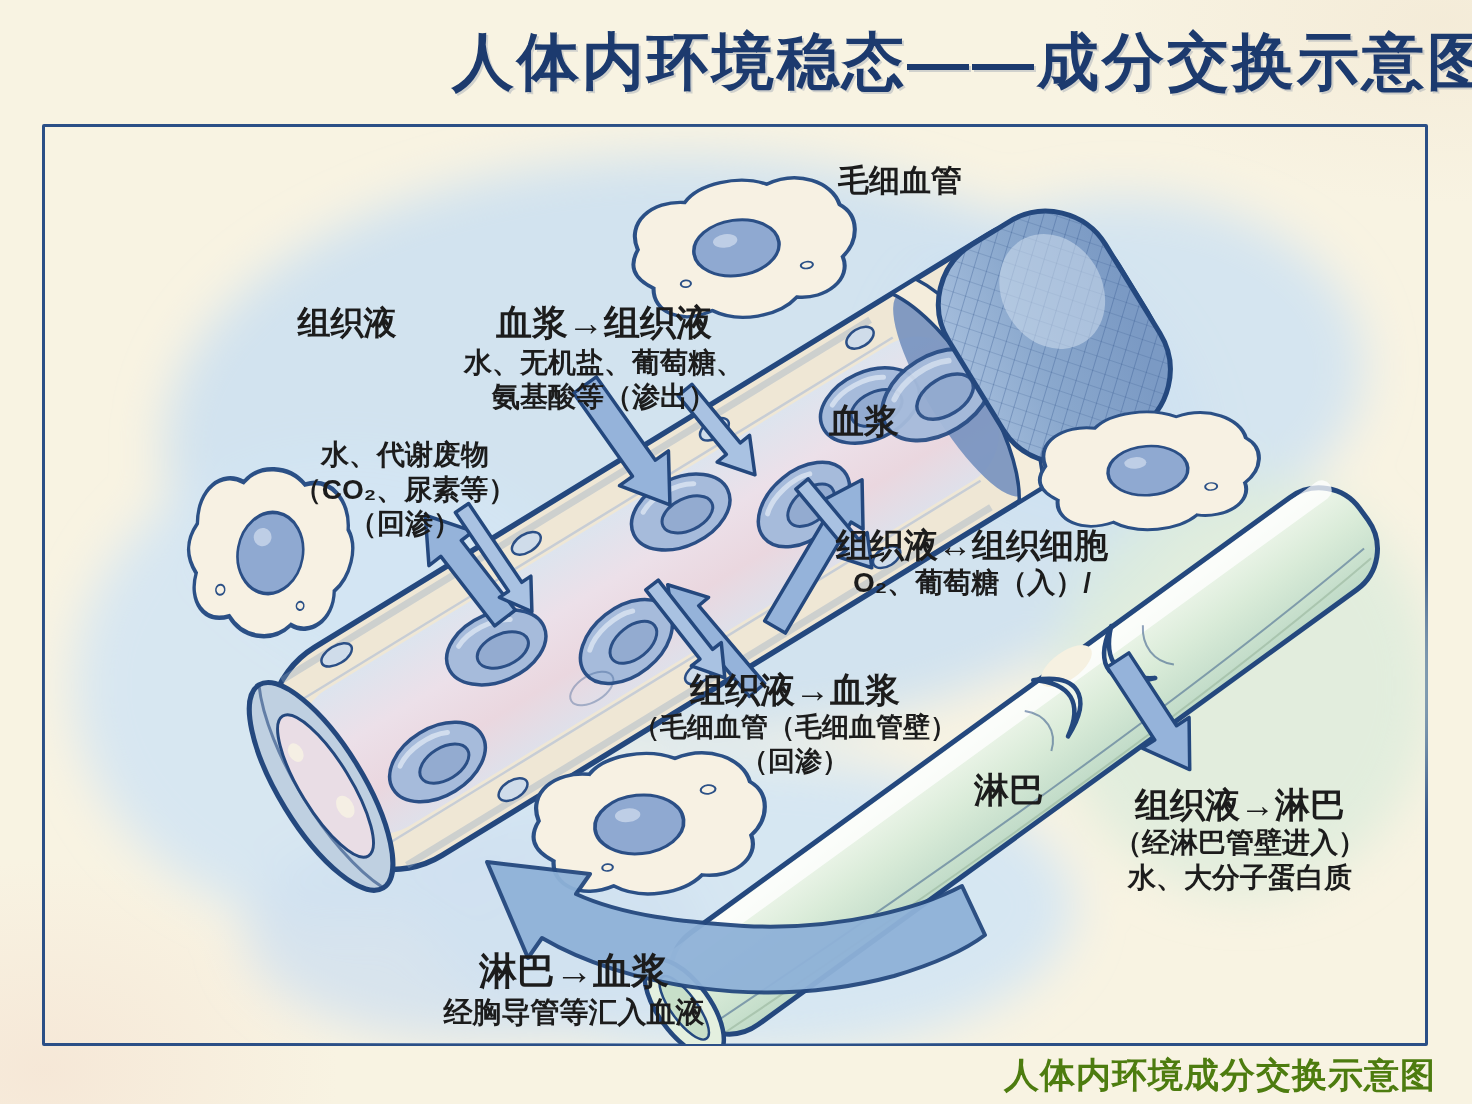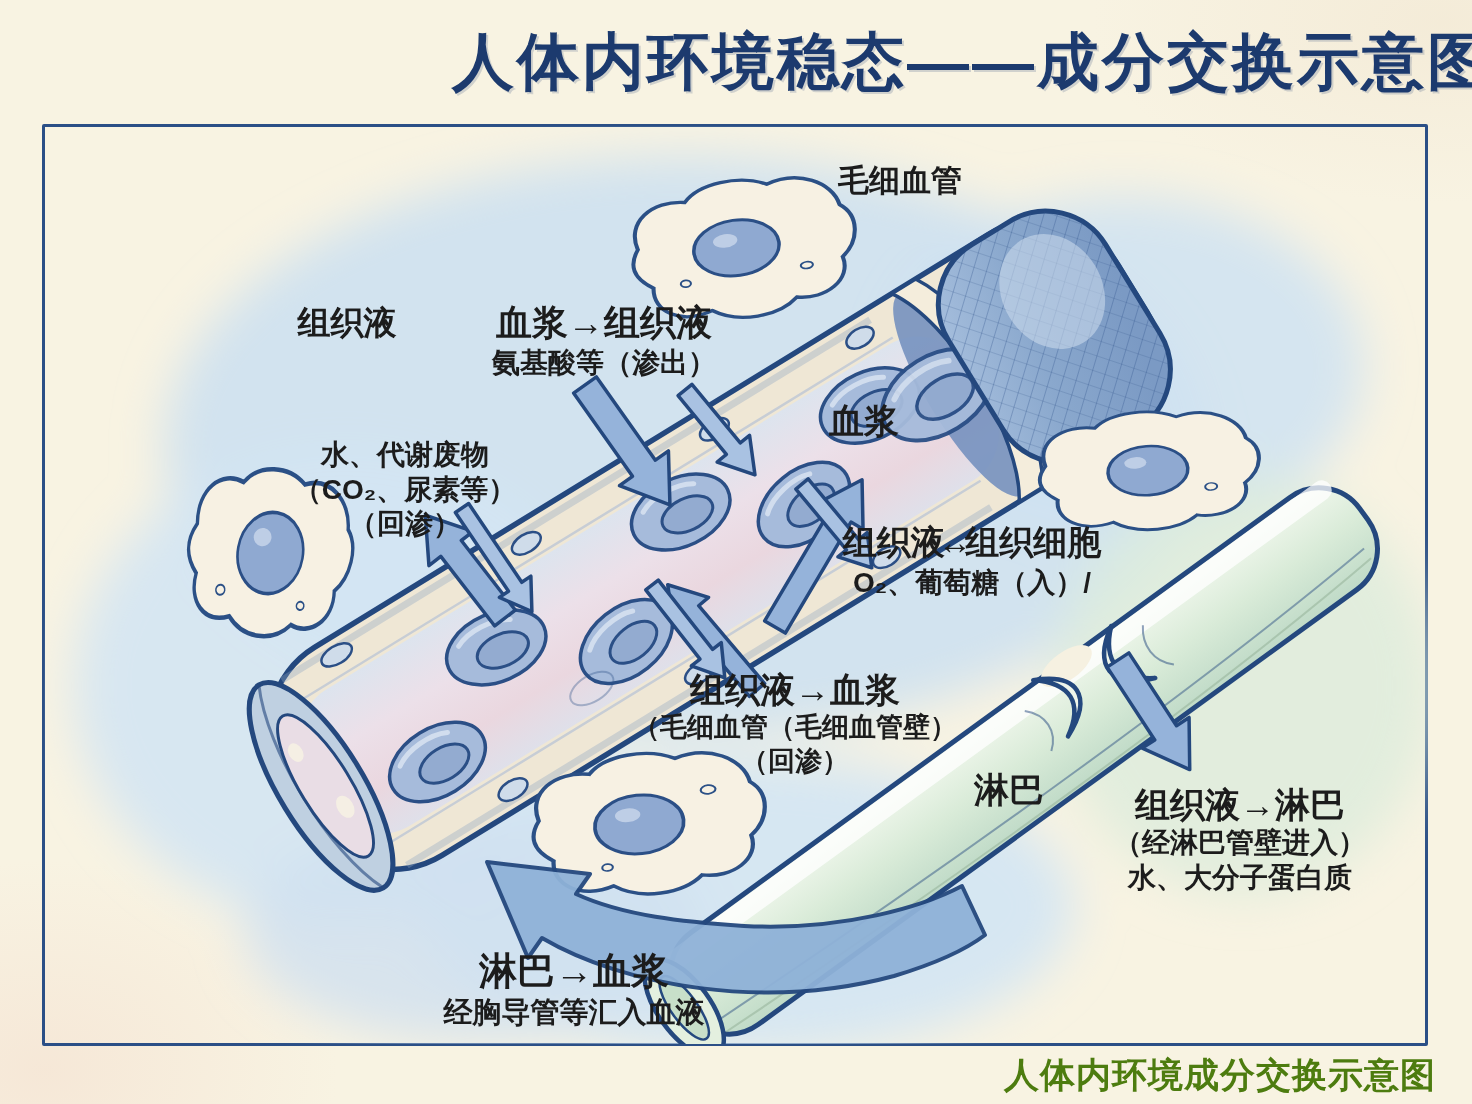--- a/index.html
+++ b/index.html
@@ -207,33 +207,34 @@
            C 640,796 580,790 532,768
            L 546,748 Z" fill="#8fb2d8" stroke="#24487e" stroke-width="4" stroke-linejoin="round" opacity="0.95"></path>
 </svg>
 
 <div class="lbl" style="left:900px;top:162px;font-size:31px;">毛细血管</div>
 
 <div class="lbl" style="left:347px;top:303px;font-size:33px;font-weight:800;">组织液</div>
 
 <div class="lbl" style="left:562px;top:301px;margin-left:42px;">
   <div class="h" style="font-size:36px;">血浆→组织液</div>
+  <div style="font-size:28px;">水、无机盐、葡萄糖、</div>
   <div style="font-size:28px;">氨基酸等（渗出）</div>
 </div>
 
 <div class="lbl" style="left:405px;top:438px;">
   <div style="font-size:28px;">水、代谢废物</div>
   <div style="font-size:28px;">（CO₂、尿素等）</div>
   <div style="font-size:28px;">（回渗）</div>
 </div>
 
 <div class="lbl" style="left:864px;top:399px;font-size:35px;font-weight:800;">血浆</div>
 
 <div class="lbl" style="left:972px;top:524px;">
-  <div class="h" style="font-size:34px;font-family:Liberation Mono, monospace;">组织液↔组织细胞</div>
+  <div class="h" style="font-size:34px;">组织液↔组织细胞</div>
   <div style="font-size:28px;">O₂、葡萄糖（入）/</div>
 </div>
 
 <div class="lbl" style="left:795px;top:668px;">
   <div class="h" style="font-size:35px;">组织液→血浆</div>
   <div style="font-size:27px;">（毛细血管（毛细血管壁）</div>
   <div style="font-size:27px;">（回渗）</div>
 </div>
 
 <div class="lbl" style="left:1009px;top:768px;font-size:35px;font-weight:800;">淋巴</div>

